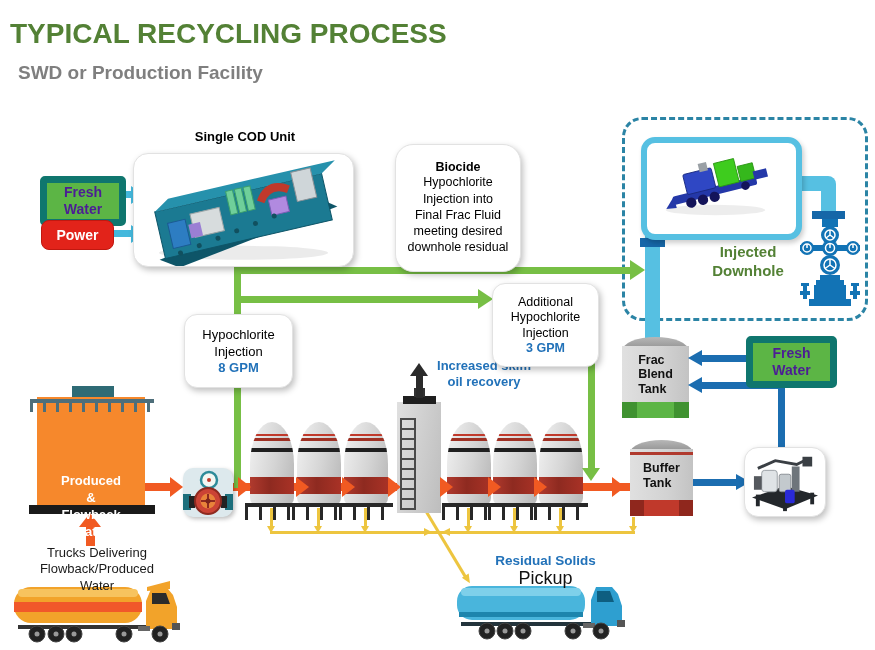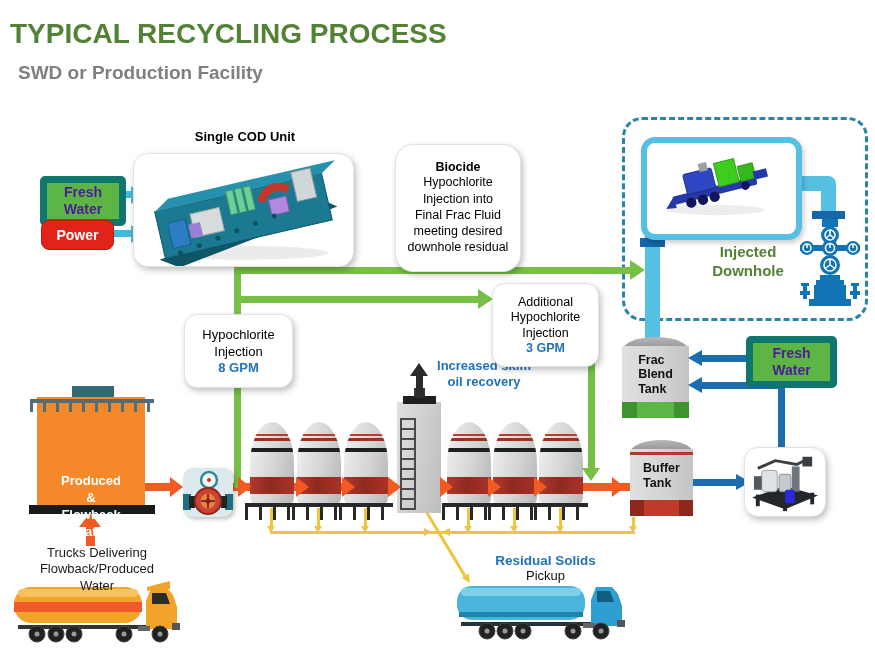--- a/index.html
+++ b/index.html
@@ -351,21 +351,21 @@
   <div class="yline" style="left:270px;top:531px;width:365px;height:2.5px;"></div>
   <div class="tri tri-r-yel" style="left:424px;top:528px;"></div>
   <div class="tri tri-l-yel" style="left:442px;top:528px;"></div>
 
   <div class="yline" style="left:427px;top:510px;width:78px;height:2.5px;transform-origin:0 0;transform:rotate(59deg);">
     <div class="tri" style="left:76px;top:-3.5px;border-top:4.5px solid transparent;border-bottom:4.5px solid transparent;border-left:9px solid #edc53f;"></div>
   </div>
 
   <div class="abs" style="left:478px;top:553px;width:135px;text-align:center;z-index:4;">
     <div class="bluetext" style="font-size:13.5px;">Residual Solids</div>
-    <div style="font-size:13px;color:#111;">Pickup</div>
+    <div style="font-size:18px;color:#111;">Pickup</div>
   </div>
 
   <svg class="abs" style="left:455px;top:580px;z-index:3;" width="172" height="62" viewBox="0 0 172 62">
     <rect x="2" y="6" width="128" height="34" rx="15" fill="#49b5dc"></rect>
     <rect x="6" y="8" width="120" height="8" rx="4" fill="#7ed0ea"></rect>
     <rect x="4" y="32" width="124" height="5" fill="#1d85ad"></rect>
     <rect x="6" y="42" width="132" height="4" fill="#23343c"></rect>
     <path d="M136,46 L136,20 L141,7 L157,7 L163,14 L167,26 L167,46 Z" fill="#2e9fd0"></path>
     <path d="M142,11 L155,11 L159,22 L142,22 Z" fill="#0e5e80"></path>
     <rect x="128" y="43" width="12" height="5" fill="#666"></rect>

